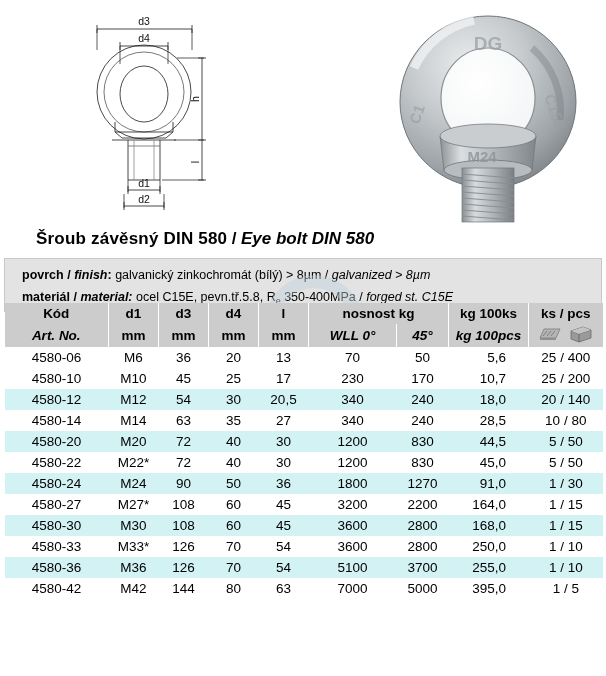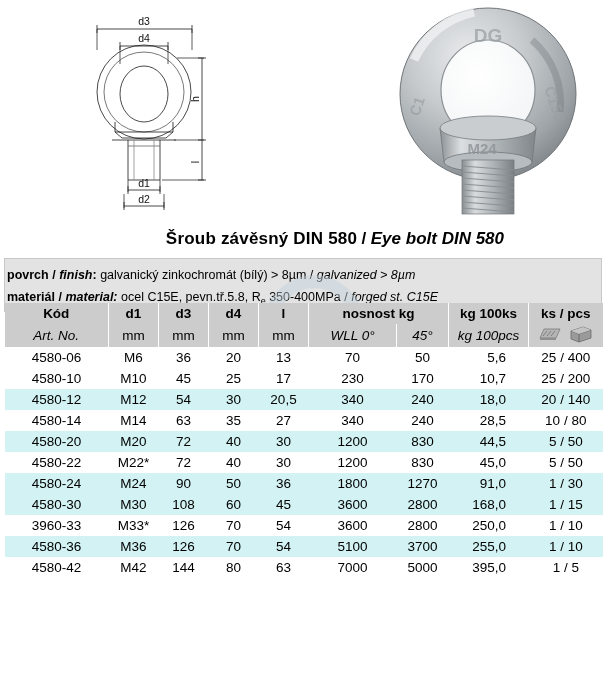--- a/index.html
+++ b/index.html
@@ -29,36 +29,37 @@
     left: 62px;
     top: 4px;
     width: 210px;
     height: 212px;
   }
   .drawing svg { display:block; }
 
   .photo {
     position: absolute;
     left: 382px;
-    top: 2px;
+    top: 10px;
     width: 212px;
     height: 214px;
   }
   .photo svg { display:block; }
 
   
   .title-bar {
     position: absolute;
     left: 0;
     top: 222px;
     width: 504px;
     height: 34px;
-    text-align: right;
+    text-align: left;
     line-height: 34px;
     white-space: nowrap;
+    padding-left: 36px;
   }
   .title-cz {
     font-size: 17px;
     font-weight: bold;
     letter-spacing: 0.2px;
   }
   .title-sep {
     font-size: 17px;
     font-weight: bold;
   }
@@ -71,21 +72,21 @@
   
   .info-box {
     position: absolute;
     left: 4px;
     top: 258px;
     width: 598px;
     height: 54px;
     background: #e3e3e3;
     border: 1px solid #c8c8c8;
     box-sizing: border-box;
-    padding: 5px 0 0 2px;
+    padding: 5px 0 0 17px;
   }
   .info-line {
     font-size: 12.5px;
     line-height: 22px;
     white-space: nowrap;
   }
   .info-line .lbl-cz { font-weight: bold; }
   .info-line .lbl-sl { font-weight: bold; }
   .info-line .lbl-en { font-weight: bold; font-style: italic; }
   .info-line .val { font-weight: normal; }
@@ -121,21 +122,21 @@
     background: #cccccc;
     border-left: 1px solid #ffffff;
     height: 21px;
     vertical-align: middle;
     text-align: center;
     font-weight: bold;
     white-space: nowrap;
   }
   .tbl thead tr.hdr2 th {
     height: 23px;
-    font-weight: normal;
+    font-weight: bold;
   }
   .tbl thead tr.hdr2 th.ital { font-style: italic; }
   .tbl thead th:first-child { border-left: none; }
 
   .tbl tbody td {
     height: 21px;
     text-align: center;
     vertical-align: middle;
     background: #ffffff;
     white-space: nowrap;
@@ -461,33 +462,44 @@
         <td>4580-24</td>
         <td>M24</td>
         <td>90</td>
         <td>50</td>
         <td>36</td>
         <td>1800</td>
         <td>1270</td>
         <td class="num-r">91,0</td>
         <td>1 / 30</td>
       </tr>
+      <tr>
+        <td>4580-27</td>
+        <td>M27*</td>
+        <td>108</td>
+        <td>60</td>
+        <td>45</td>
+        <td>3200</td>
+        <td>2200</td>
+        <td class="num-r">164,0</td>
+        <td>1 / 15</td>
+      </tr>
       <tr class="alt">
         <td>4580-30</td>
         <td>M30</td>
         <td>108</td>
         <td>60</td>
         <td>45</td>
         <td>3600</td>
         <td>2800</td>
         <td class="num-r">168,0</td>
         <td>1 / 15</td>
       </tr>
       <tr>
-        <td>3960-33</td>
+        <td>4580-33</td>
         <td>M33*</td>
         <td>126</td>
         <td>70</td>
         <td>54</td>
         <td>3600</td>
         <td>2800</td>
         <td class="num-r">250,0</td>
         <td>1 / 10</td>
       </tr>
       <tr class="alt">

